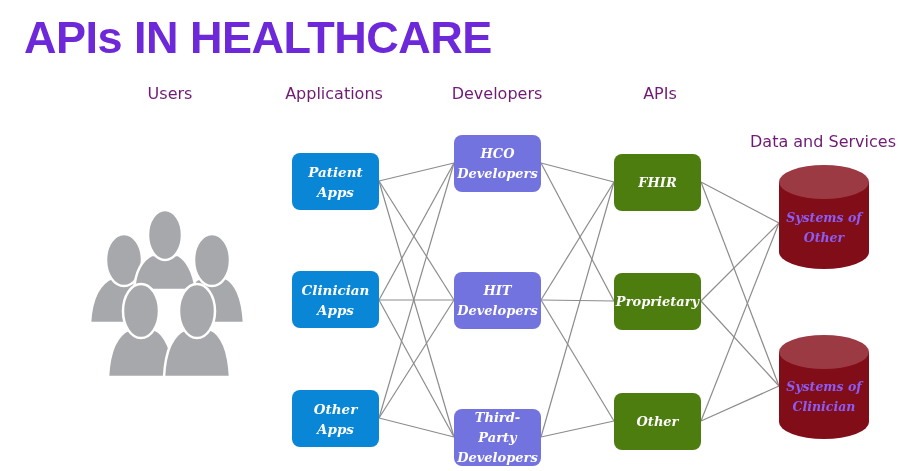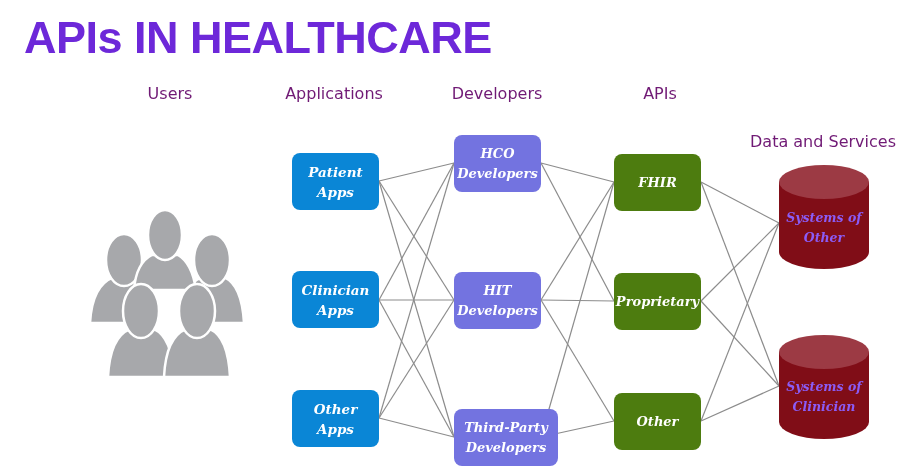--- a/index.html
+++ b/index.html
@@ -87,21 +87,21 @@
 <div class="node app" style="left:292px; top:390px; width:87px; height:57px;">
   <div><span>Other</span><br><span>Apps</span></div>
 </div>
 
 <div class="node dev" style="left:454px; top:135px; width:87px; height:57px;">
   <div><span>HCO</span><br><span>Developers</span></div>
 </div>
 <div class="node dev" style="left:454px; top:272px; width:87px; height:57px;justify-content:center;">
   <div><span>HIT</span><br><span>Developers</span></div>
 </div>
-<div class="node dev" style="left:454px; top:409px; width:104px; height:57px;">
+<div class="node dev" style="left:454px; top:409px; width:87px; height:57px;">
   <div><span>Third-Party</span><br><span>Developers</span></div>
 </div>
 
 <div class="node api" style="left:614px; top:154px; width:87px; height:57px;">
   <span>FHIR</span>
 </div>
 <div class="node api" style="left:614px; top:273px; width:87px; height:57px;">
   <span>Proprietary</span>
 </div>
 <div class="node api" style="left:614px; top:393px; width:87px; height:57px;">

